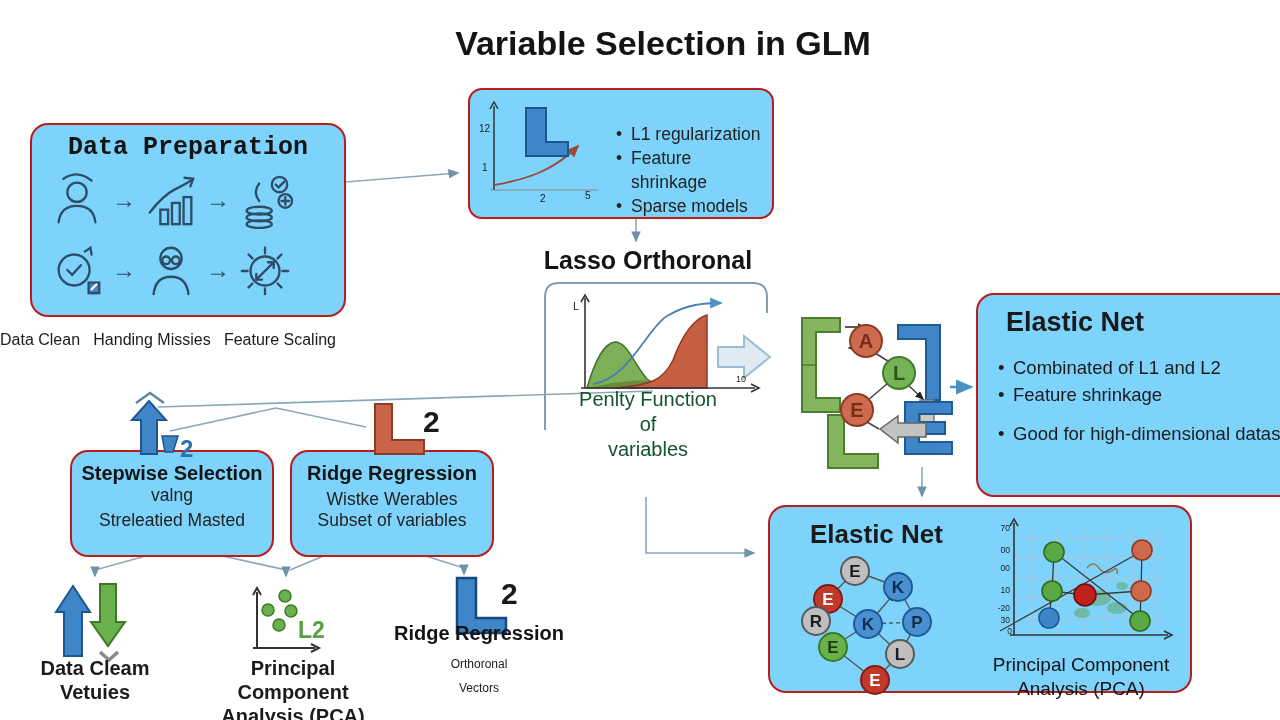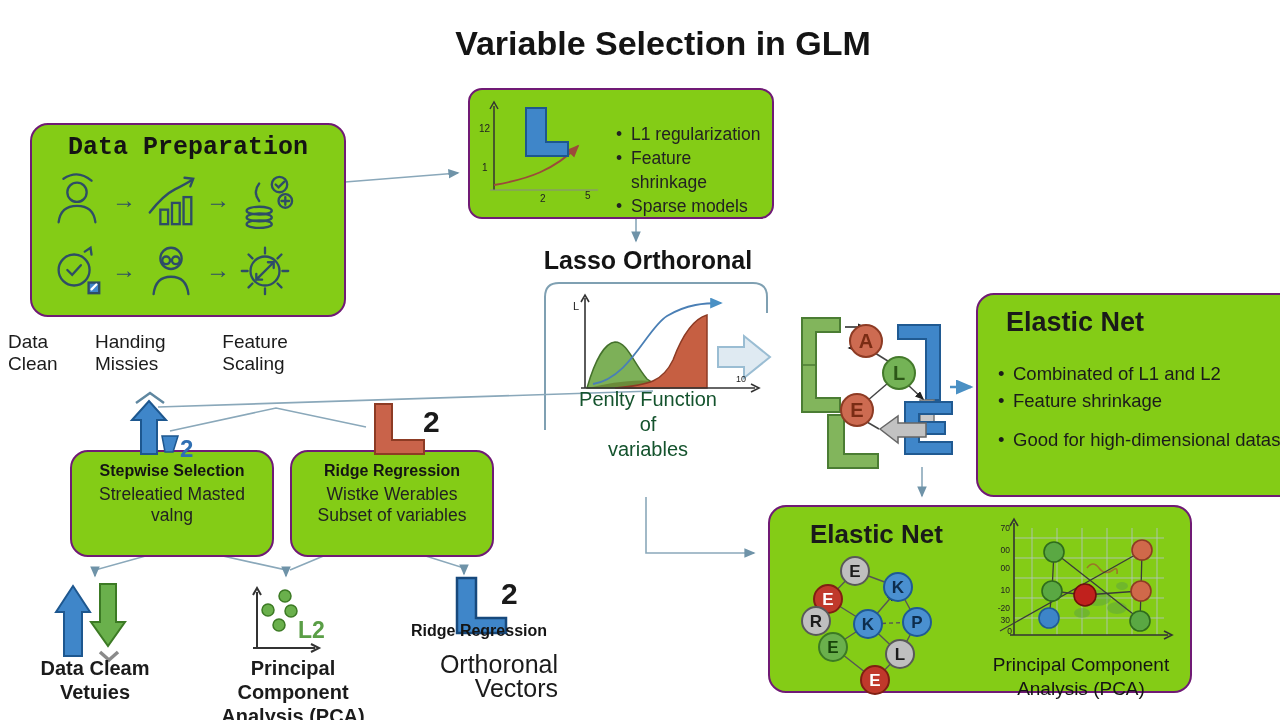--- a/index.html
+++ b/index.html
@@ -1,22 +1,22 @@
 <!DOCTYPE html>
 <html><head>
 <meta charset="utf-8">
 <style>
   html,body{margin:0;padding:0;background:#fff;}
   #canvas{position:relative;width:1280px;height:720px;background:#ffffff;overflow:hidden;
           font-family:"Liberation Sans",sans-serif;color:#1a1a1a;}
   .abs{position:absolute;}
-  .panel{position:absolute;background:#84cc16;border:2px solid #701a75;border-radius:18px;z-index:2;}
+  .panel{position:absolute;background:#7dd3fc;border:2px solid #b91c1c;border-radius:18px;z-index:2;}
   .h1{font-size:34px;font-weight:700;text-align:center;color:#141414;padding-left:23px;}
   .h2{font-size:25px;font-weight:700;color:#141414;}
-  .h3{font-size:16px;font-weight:700;color:#141414;}
+  .h3{font-size:20px;font-weight:700;color:#141414;}
   .body-t{font-size:17.5px;color:#222;}
   .cap{font-size:20px;font-weight:600;color:#1b1b1b;text-align:center;line-height:24px;}
   .bullets div{position:relative;padding-left:15px;}
   .bullets div::before{content:"• ";position:absolute;left:0;}
   svg{display:block;}
   svg text{font-family:"Liberation Sans",sans-serif;}
   .z1{z-index:1;} .z3{z-index:3;}
 </style>
 </head>
 <body>
@@ -104,21 +104,21 @@
         <path d="M12 54 Q14 36 30 36 Q46 36 48 54"></path>
       </svg>
       <span style="color:#2e4d66;font-size:24px;margin:0 6px;">→</span>
       <svg width="58" height="58" viewBox="0 0 60 58" stroke="#2e4d66" stroke-width="2.4" fill="none" stroke-linecap="round">
         <circle cx="30" cy="30" r="15"></circle>
         <path d="M30 12 v-6 M30 48 v6 M12 30 h-6 M48 30 h6 M17 17 l-4 -4 M43 43 l4 4 M43 17 l4 -4 M17 43 l-4 4"></path>
         <path d="M21 39 L39 21 M33 21 h6 v6 M27 39 h-6 v-6"></path>
       </svg>
     </div>
   </div>
-  <div class="abs z3" style="left:8px;top:331px;width:336px;display:flex;justify-content:space-between;font-size:19px;color:#1b1b1b;">
+  <div class="abs z3" style="left:0;top:331px;width:336px;display:flex;justify-content:space-between;font-size:16px;color:#1b1b1b;">
     <span>Data Clean</span>
     <span>Handing Missies</span>
     <span>Feature Scaling</span>
   </div>
 
   <div class="panel" style="left:468px;top:88px;width:302px;height:127px;border-radius:14px;">
     <svg class="abs" style="left:4px;top:2px;" width="135" height="120" viewBox="0 0 135 120">
       <line x1="20" y1="14" x2="20" y2="98" stroke="#333" stroke-width="1.5"></line>
       <path d="M16,17 L20,10 L24,17" fill="none" stroke="#333" stroke-width="1.5"></path>
       <line x1="16" y1="98" x2="124" y2="98" stroke="#888" stroke-width="1"></line>
@@ -175,31 +175,31 @@
     <text x="71" y="45" text-anchor="middle" font-size="20" font-weight="bold" fill="#7a2c14">A</text>
     <circle cx="104" cy="70" r="16" fill="#74b356" stroke="#447a2b" stroke-width="2"></circle>
     <text x="104" y="77" text-anchor="middle" font-size="20" font-weight="bold" fill="#2c5717">L</text>
     <circle cx="62" cy="107" r="16" fill="#cd6b51" stroke="#8d3b24" stroke-width="2"></circle>
     <text x="62" y="114" text-anchor="middle" font-size="20" font-weight="bold" fill="#7a2c14">E</text>
     <line x1="155" y1="84" x2="176" y2="84" stroke="#4a90c4" stroke-width="2.5" marker-end="url(#arrB)"></line>
   </svg>
 
   <div class="panel" style="left:976px;top:293px;width:330px;height:200px;">
     <div class="abs" style="left:28px;top:12px;font-size:27px;font-weight:700;">Elastic Net</div>
-    <div class="bullets abs" style="left:20px;top:66px;font-size:18.5px;line-height:26.5px;color:#1b1b1b;">
+    <div class="bullets abs" style="left:20px;top:60px;font-size:18.5px;line-height:26.5px;color:#1b1b1b;">
       <div>Combinated of L1 and L2</div>
       <div>Feature shrinkage</div>
       <div style="margin-top:13px;">Good for high-dimensional datas</div>
     </div>
   </div>
 
   <div class="panel" style="left:70px;top:450px;width:200px;height:103px;">
     <div class="h3" style="text-align:center;margin-top:10px;">Stepwise Selection</div>
+    <div class="body-t" style="text-align:center;">valng</div>
     <div class="body-t" style="text-align:center;margin-top:4px;">Streleatied Masted</div>
-    <div class="body-t" style="text-align:center;">valng</div>
   </div>
   <svg class="abs z3" style="left:118px;top:396px;" width="80" height="64" viewBox="0 0 80 64">
     <polygon points="14,24 31,5 48,24 39,24 39,58 23,58 23,24" fill="#3f86c9" stroke="#1d578f" stroke-width="2"></polygon>
     <polygon points="44,40 60,40 55,56 47,56" fill="#3f86c9" stroke="#1d578f" stroke-width="1.5"></polygon>
     <text x="62" y="61" font-size="24" font-weight="bold" fill="#2f6fb3">2</text>
   </svg>
 
   <div class="panel" style="left:290px;top:450px;width:200px;height:103px;">
     <div class="h3" style="text-align:center;margin-top:10px;">Ridge Regression</div>
     <div class="body-t" style="text-align:center;margin-top:4px;">Wistke Werables</div>
@@ -236,21 +236,21 @@
   <div class="abs cap z3" style="left:198px;top:656px;width:190px;">
     <div>Principal Component</div>
     <div>Analysis (PCA)</div>
   </div>
 
   <svg class="abs z3" style="left:443px;top:570px;" width="85" height="72" viewBox="0 0 85 72">
     <path d="M14,8 h19 v40 h30 v15 h-49 z" fill="#3f86c9" stroke="#17497c" stroke-width="2.5"></path>
     <text x="58" y="34" font-size="30" font-weight="bold" fill="#1a1a1a">2</text>
   </svg>
   <div class="abs h3 z3" style="left:390px;top:622px;width:178px;text-align:center;">Ridge Regression</div>
-  <div class="abs z3" style="left:400px;top:652px;width:158px;text-align:right;font-size:25px;line-height:24px;color:#1b1b1b;">
+  <div class="abs z3" style="left:400px;top:652px;width:158px;text-align:center;font-size:12px;line-height:24px;color:#1b1b1b;">
     <div>Orthoronal</div>
     <div>Vectors</div>
   </div>
 
   <div class="panel" style="left:768px;top:505px;width:420px;height:184px;">
     <div class="abs" style="left:40px;top:12px;font-size:26px;font-weight:700;">Elastic Net</div>
 
     <svg class="abs" style="left:30px;top:42px;" width="150" height="150" viewBox="0 0 150 150">
       <g stroke="#555" stroke-width="1.4">
         <line x1="55" y1="22" x2="28" y2="50"></line>

